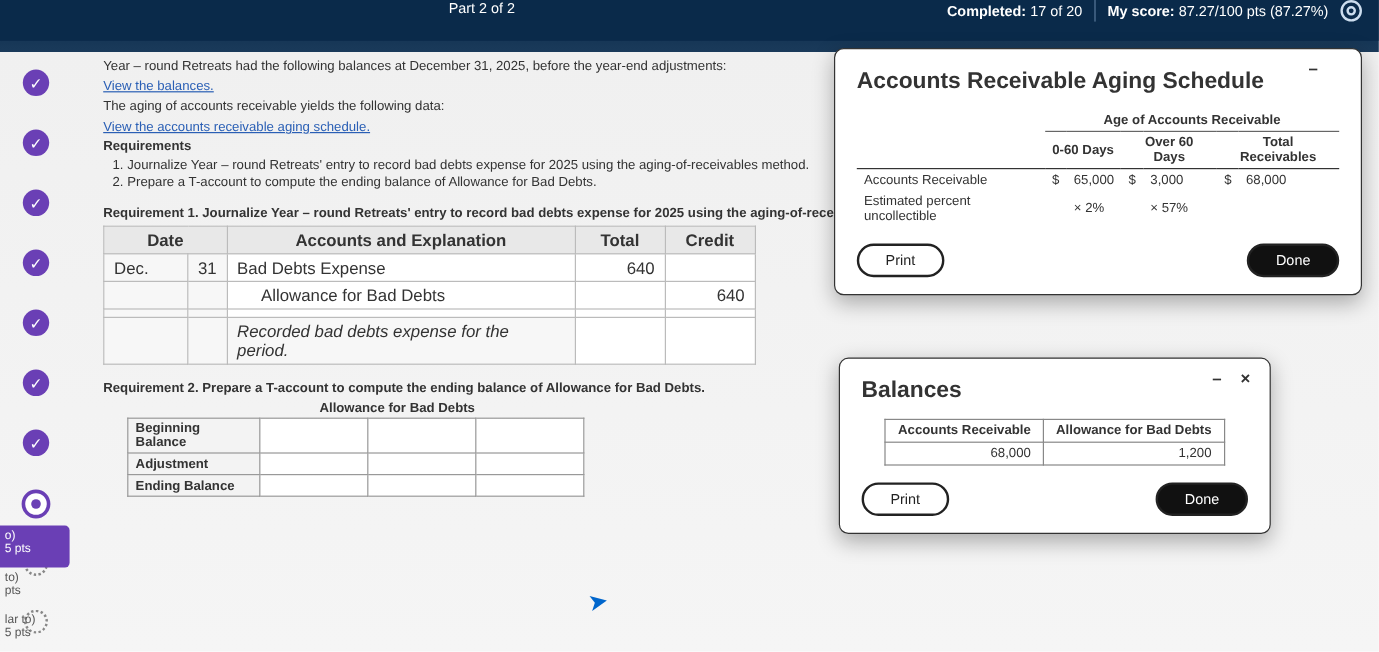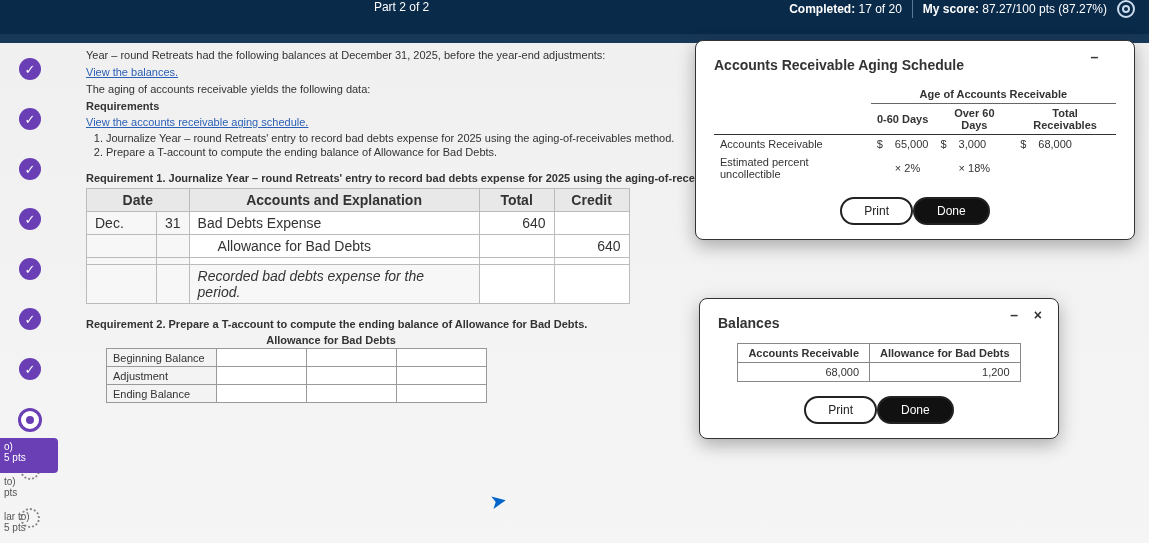--- a/index.html
+++ b/index.html
@@ -77,43 +77,43 @@
   table.journal td.day { width:30px; text-align:right; }
   table.journal td.acct { width:290px; background:#fff;}
   table.journal td.amt { width:75px; text-align:right; background:#fff;}
   table.journal td.narr { font-style:italic; background:#f7f7f7;}
   .indent { padding-left:20px; display:inline-block; }
 
   .req2 { margin-top:14px; }
   .t-acc-title { text-align:center; font-weight:bold; margin:4px 0 2px 140px; width:210px;}
   table.tacc { border-collapse:collapse; font-size:11px; margin-left:20px;}
   table.tacc td { border:1px solid #999; padding:2px 6px; background:#fff; height:18px;}
-  table.tacc td.lbl { width:110px; background:#f3f3f3;}
+  table.tacc td.lbl { width:110px; background:#f3f3f3;font-weight:bold;}
   table.tacc td.col { width:90px;}
 
   
   .panel {
     position:absolute; background:#fff; border:1px solid #333; border-radius:8px;
     box-shadow: 0 6px 18px rgba(0,0,0,.3);
     padding:16px 18px 14px;
   }
-  .panel h3 { font-size:14px; font-weight:600; margin-bottom:12px;}
+  .panel h3 { font-size:19px; font-weight:600; margin-bottom:12px;}
   .panel .dash-x { position:absolute; top:8px; right:10px; font-size:14px; font-weight:bold; letter-spacing:6px; cursor:pointer;}
   .aging { top:40px; right:14px; width:440px; }
   .balances { top:298px; right:90px; width:360px; }
 
   table.aging-table { border-collapse:collapse; width:100%; font-size:11px; }
   table.aging-table th, table.aging-table td { padding:3px 6px; }
   table.aging-table .hdr-row th { border-bottom:1px solid #333; text-align:center; font-weight:bold;}
   table.aging-table .super { text-align:center; font-weight:bold; }
   table.aging-table td.num { text-align:left; }
   table.aging-table td.sym { text-align:left; width:14px;}
   .total-col { border-bottom:1px solid #666; }
 
-  .btn-row { display:flex; gap:0; justify-content:center; margin-top:14px;}
+  .btn-row { display:flex; gap:0; justify-content:space-between; margin-top:14px;}
   .btn { padding:5px 22px; border-radius:18px; font-size:12px; cursor:pointer; border:2px solid #222;}
   .btn.white { background:#fff; color:#222;}
   .btn.black { background:#111; color:#fff;}
 
   table.bal-table { border-collapse:collapse; margin:6px auto 0; font-size:11px;}
   table.bal-table th, table.bal-table td { border:1px solid #888; padding:3px 10px; text-align:center;}
   table.bal-table td.num { text-align:right; }
 
   .cursor-arrow {
     position:absolute; left:430px; top:455px; font-size:20px; color:#06c;
@@ -154,22 +154,22 @@
       </div>
     <div class="spinner"></div>
     <div class="spinner"></div>
   </div>
 
   <div class="content">
     <div class="intro">
       <p>Year – round Retreats had the following balances at December 31, 2025, before the year-end adjustments:</p>
       <p><span class="link">View the balances.</span></p>
       <p>The aging of accounts receivable yields the following data:</p>
+      <p><span class="link">View the accounts receivable aging schedule.</span></p>
       <p><b>Requirements</b></p>
-      <p><span class="link">View the accounts receivable aging schedule.</span></p>
       <ol class="req">
         <li>Journalize Year – round Retreats' entry to record bad debts expense for 2025 using the aging-of-receivables method.</li>
         <li>Prepare a T-account to compute the ending balance of Allowance for Bad Debts.</li>
       </ol>
     </div>
 
     <p class="req-head"><b>Requirement 1. Journalize Year – round Retreats' entry to record bad debts expense for 2025 using the aging-of-receivables</b></p>
     <table class="journal">
       <tbody>
           <tr>
@@ -262,21 +262,21 @@
       <td class="sym">$</td>
           <td class="num">3,000</td>
       <td class="sym">$</td>
           <td class="num">68,000</td>
     </tr>
     <tr>
       <td>Estimated percent uncollectible</td>
       <td></td>
           <td class="num">× 2%</td>
       <td></td>
-          <td class="num">× 18%</td>
+          <td class="num">× 57%</td>
       <td></td>
           <td></td>
     </tr>
   </tbody>
     </table>
   <div class="btn-row">
     <div class="btn white">Print</div>
     <div class="btn black">Done</div>
   </div>
 </div>

